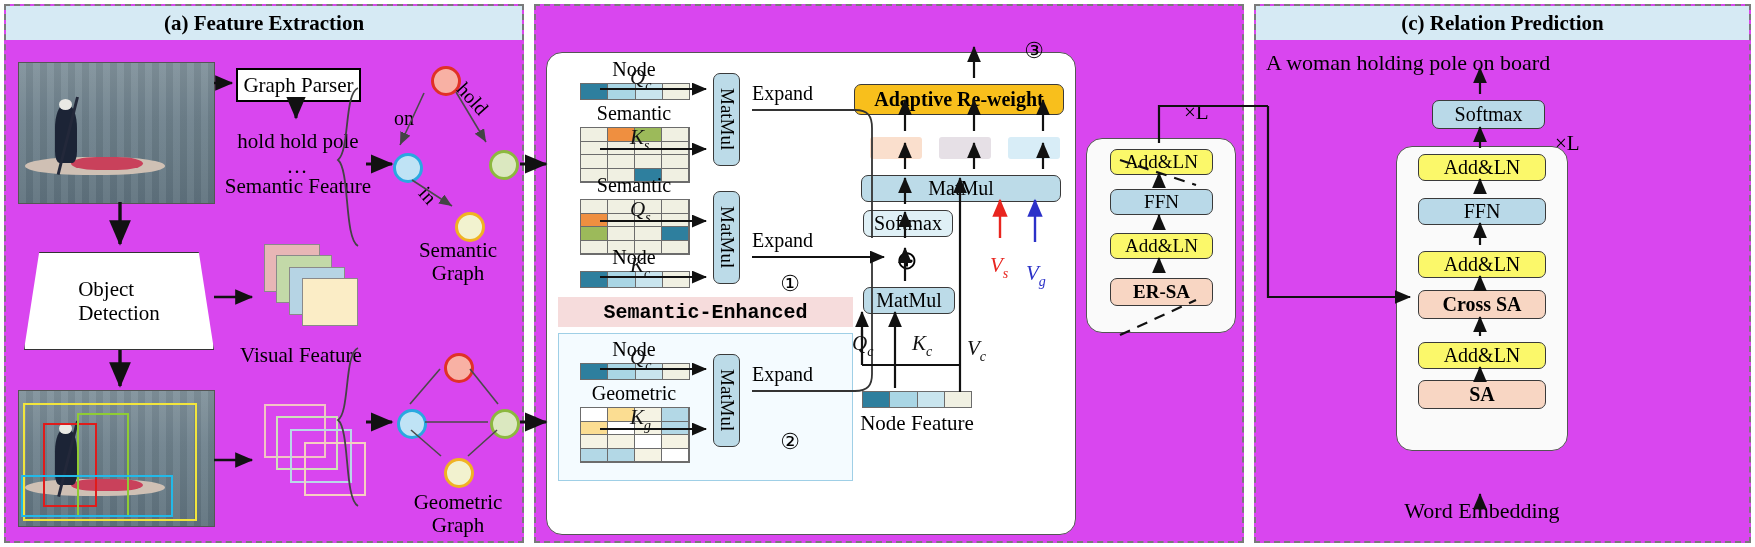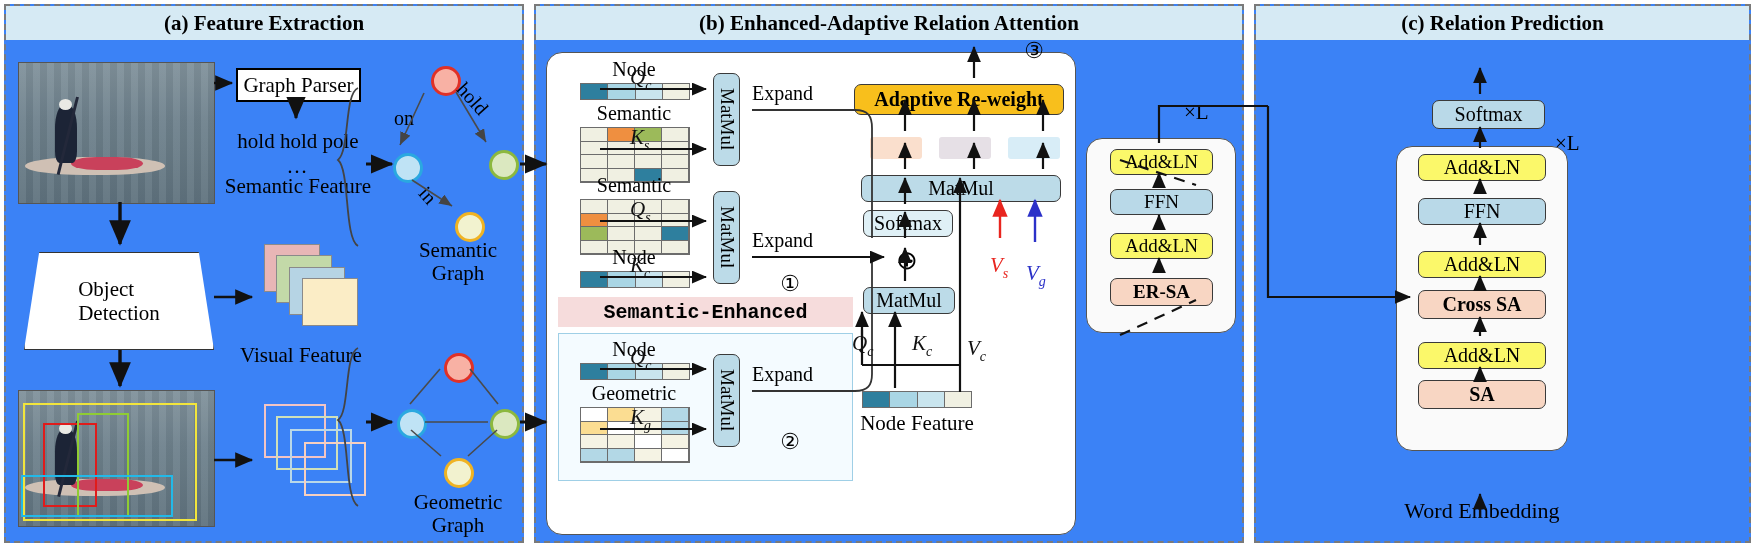--- a/index.html
+++ b/index.html
@@ -1,18 +1,18 @@
 <!DOCTYPE html>
 <html><head>
 <meta charset="utf-8">
 <style>
   html,body{margin:0;padding:0;background:#fff;}
   body{width:1755px;height:547px;position:relative;overflow:hidden;
        font-family:"Liberation Serif", serif;color:#000;}
-  .panel{position:absolute;border:2px dashed #7a7a7a;box-sizing:border-box;background:#3b82f6;}
+  .panel{position:absolute;border:2px dashed #7a7a7a;box-sizing:border-box;background:#d946ef;}
   .panel-title{position:absolute;left:0;right:0;top:0;height:34px;line-height:34px;
        background:#d6eaf4;text-align:center;font-weight:bold;font-size:21px;
        font-family:"Liberation Serif", serif;}
   .lbl{position:absolute;font-family:"Liberation Serif", serif;white-space:nowrap;}
   .ctr{transform:translateX(-50%);text-align:center;}
 
   
   .photo{position:absolute;border:1px solid #555;overflow:hidden;
      background:linear-gradient(180deg,#7d8e98 0%,#6e818c 45%,#5f727e 100%);}
   .water{position:absolute;inset:0;
@@ -133,21 +133,20 @@
 
   <div class="node n-red" style="left:438px;top:347px;width:30px;height:30px;"></div>
   <div class="node n-blue" style="left:391px;top:403px;width:30px;height:30px;"></div>
   <div class="node n-green" style="left:484px;top:403px;width:30px;height:30px;"></div>
   <div class="node n-yellow" style="left:438px;top:452px;width:30px;height:30px;"></div>
   <div class="lbl ctr" style="left:452px;top:484px;font-size:21px;">Geometric</div>
   <div class="lbl ctr" style="left:452px;top:507px;font-size:21px;">Graph</div>
 </div>
 
 <div class="panel" style="left:534px;top:4px;width:710px;height:539px;">
-  <div class="panel-title">(b) Enhanced-Adaptive Relation Attention</div>
 
   <div class="subgroup" style="left:10px;top:46px;width:530px;height:483px;background:#fff;"></div>
 
   <div class="lbl ctr" style="left:98px;top:52px;font-size:20px;">Node</div>
   <div class="vecrow vr" style="left:44px;top:77px;width:110px;height:17px;">
       <div style="background: rgb(46, 127, 158);"></div>
       <div style="background: rgb(169, 214, 229);"></div>
       <div style="background: rgb(201, 229, 238);"></div>
       <div style="background: rgb(240, 240, 226);"></div>
     </div>
@@ -296,20 +295,21 @@
     <span>Add&amp;LN</span>
   </div>
   <div class="blk sa" style="left: 574px; top: 272px; width: 103px; height: 28px; font-size: 19px; font-weight: bold; background: rgb(248, 214, 195);">
     <span>ER-SA</span>
   </div>
 </div>
 
 <div class="panel" style="left:1254px;top:4px;width:497px;height:539px;">
   <div class="panel-title">(c) Relation Prediction</div>
 
+  <div class="lbl" style="left:10px;top:44px;font-size:22px;">A woman holding  pole  on board</div>
 
   <div class="blk ffn" style="left: 176px; top: 94px; width: 113px; height: 29px; font-size: 20px; background: rgb(185, 217, 232);">
     <span>Softmax</span>
   </div>
 
   <div class="lbl" style="left:299px;top:125px;font-size:21px;">×L</div>
 
   <div class="subgroup" style="left:140px;top:140px;width:172px;height:305px;"></div>
 
   <div class="blk addln" style="left: 162px; top: 148px; width: 128px; height: 27px; font-size: 20px; background: rgb(251, 248, 106);">

